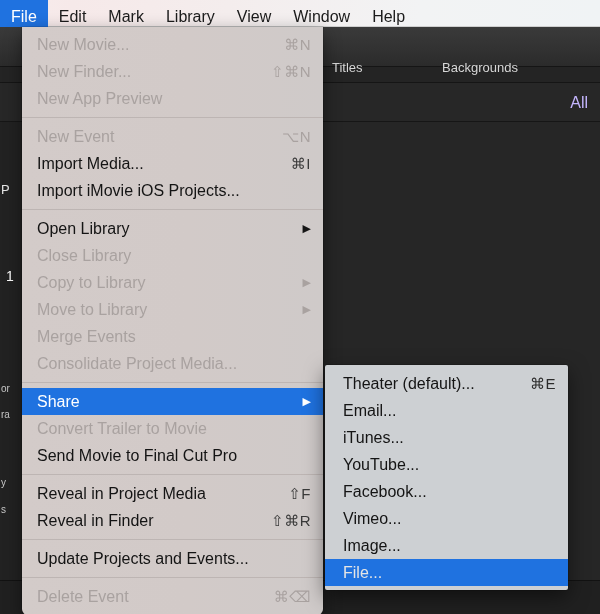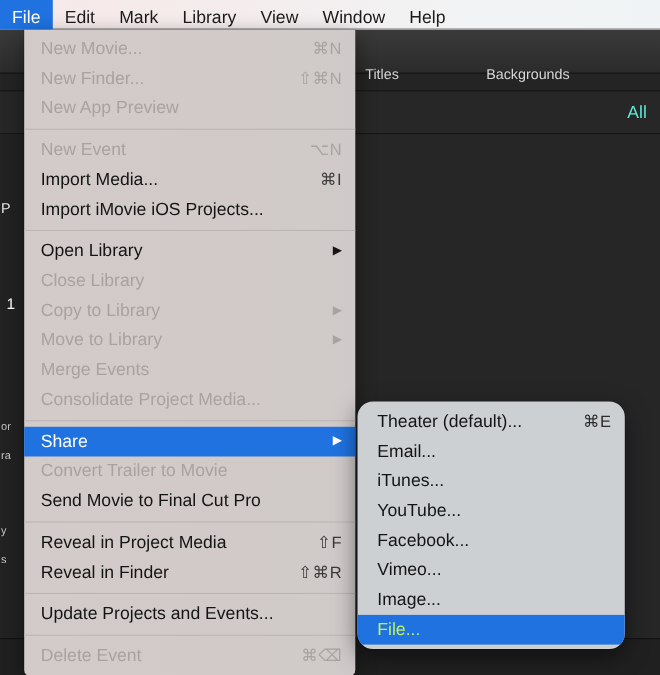--- a/index.html
+++ b/index.html
@@ -43,21 +43,21 @@
   .bg-tab.t3 { left: 510px; margin-top: 32px; }
 
   .bg-strip2 {
     position: absolute; left: 0; top: 82px; right: 0; height: 40px;
     background: #272727;
     border-top: 1px solid #151515;
     border-bottom: 1px solid #161616;
   }
   .bg-all {
     position: absolute; right: 12px; top: 94px;
-    color: #5eead4; font-size: 16px; margin-left: 44px;
+    color: #c4b5fd; font-size: 16px; margin-left: 44px;
   }
 
   .bg-panelrow {
     position: absolute; left: 0; top: 122px; right: 0; bottom: 34px;
     background: #262626;
   }
   .bg-leftcol {
     position: absolute; left: 0; top: 122px; width: 26px; bottom: 34px;
     background: #222222;
     border-right: 1px solid #141414;
@@ -155,28 +155,28 @@
     margin: 5px 0 5px 0;
     background: #bdb5b3;
   }
 
   
   .submenu {
     position: absolute;
     left: 325px; top: 365px;
     width: 243px;
     background: #cdd0d3;
-    border-radius: 14px;
+    border-radius: 2px;
     box-shadow: 0 7px 20px rgba(0,0,0,0.5), 0 0 0 0.5px rgba(0,0,0,0.25);
     padding: 5px 0 4px 0;
     z-index: 40;
     overflow: hidden;
   }
   .submenu .menu-item { padding: 0 12px 0 18px; }
-  .submenu .menu-item.selected { background: #1f72e0; color: #bef264; }
+  .submenu .menu-item.selected { background: #1f72e0; color: #e5e5e5; }
   .submenu .mi-shortcut { color: #2c2c2c; }
 </style>
 </head>
 <body>
 
 <div id="screen">
 
   <div class="bg-root">
     <div class="bg-toolbar"></div>
 

